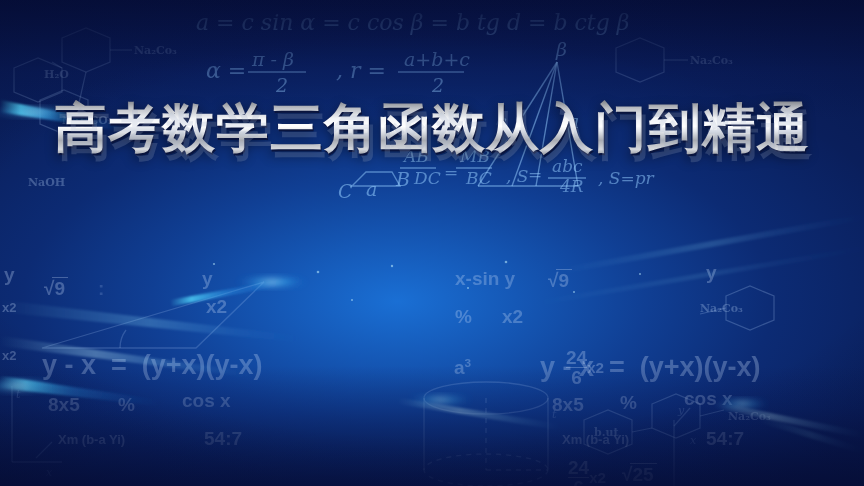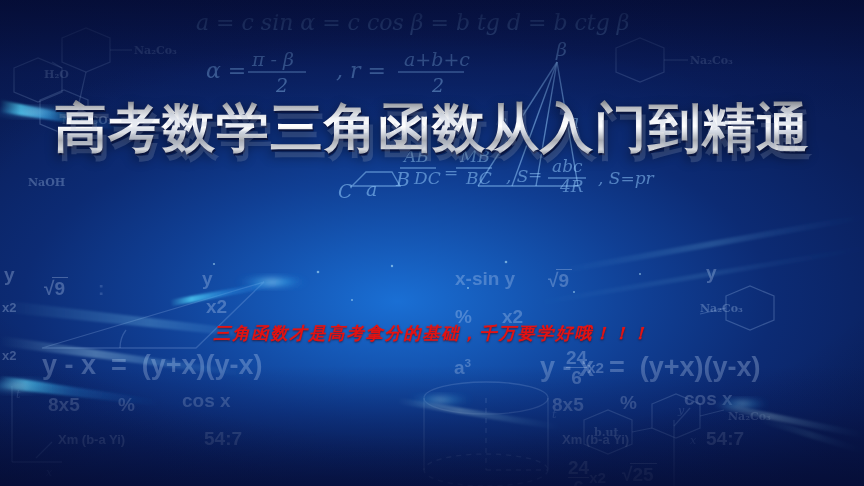--- a/index.html
+++ b/index.html
@@ -413,17 +413,14 @@
   <div class="bg-vignette"></div>
 
   <div class="title-wrap">
     <div class="main-title-shadow">
       <span>高考数学三角函数从入门到精通</span>
     </div>
     <div class="main-title">高考数学三角函数从入门到精通</div>
   </div>
 
 
-  <div class="slogan-wrap">
-    <div class="slogan">三角函数才是高考拿分的基础，千万要学好哦！！！</div>
-  </div>
 
 </div>
 
 </body></html>

